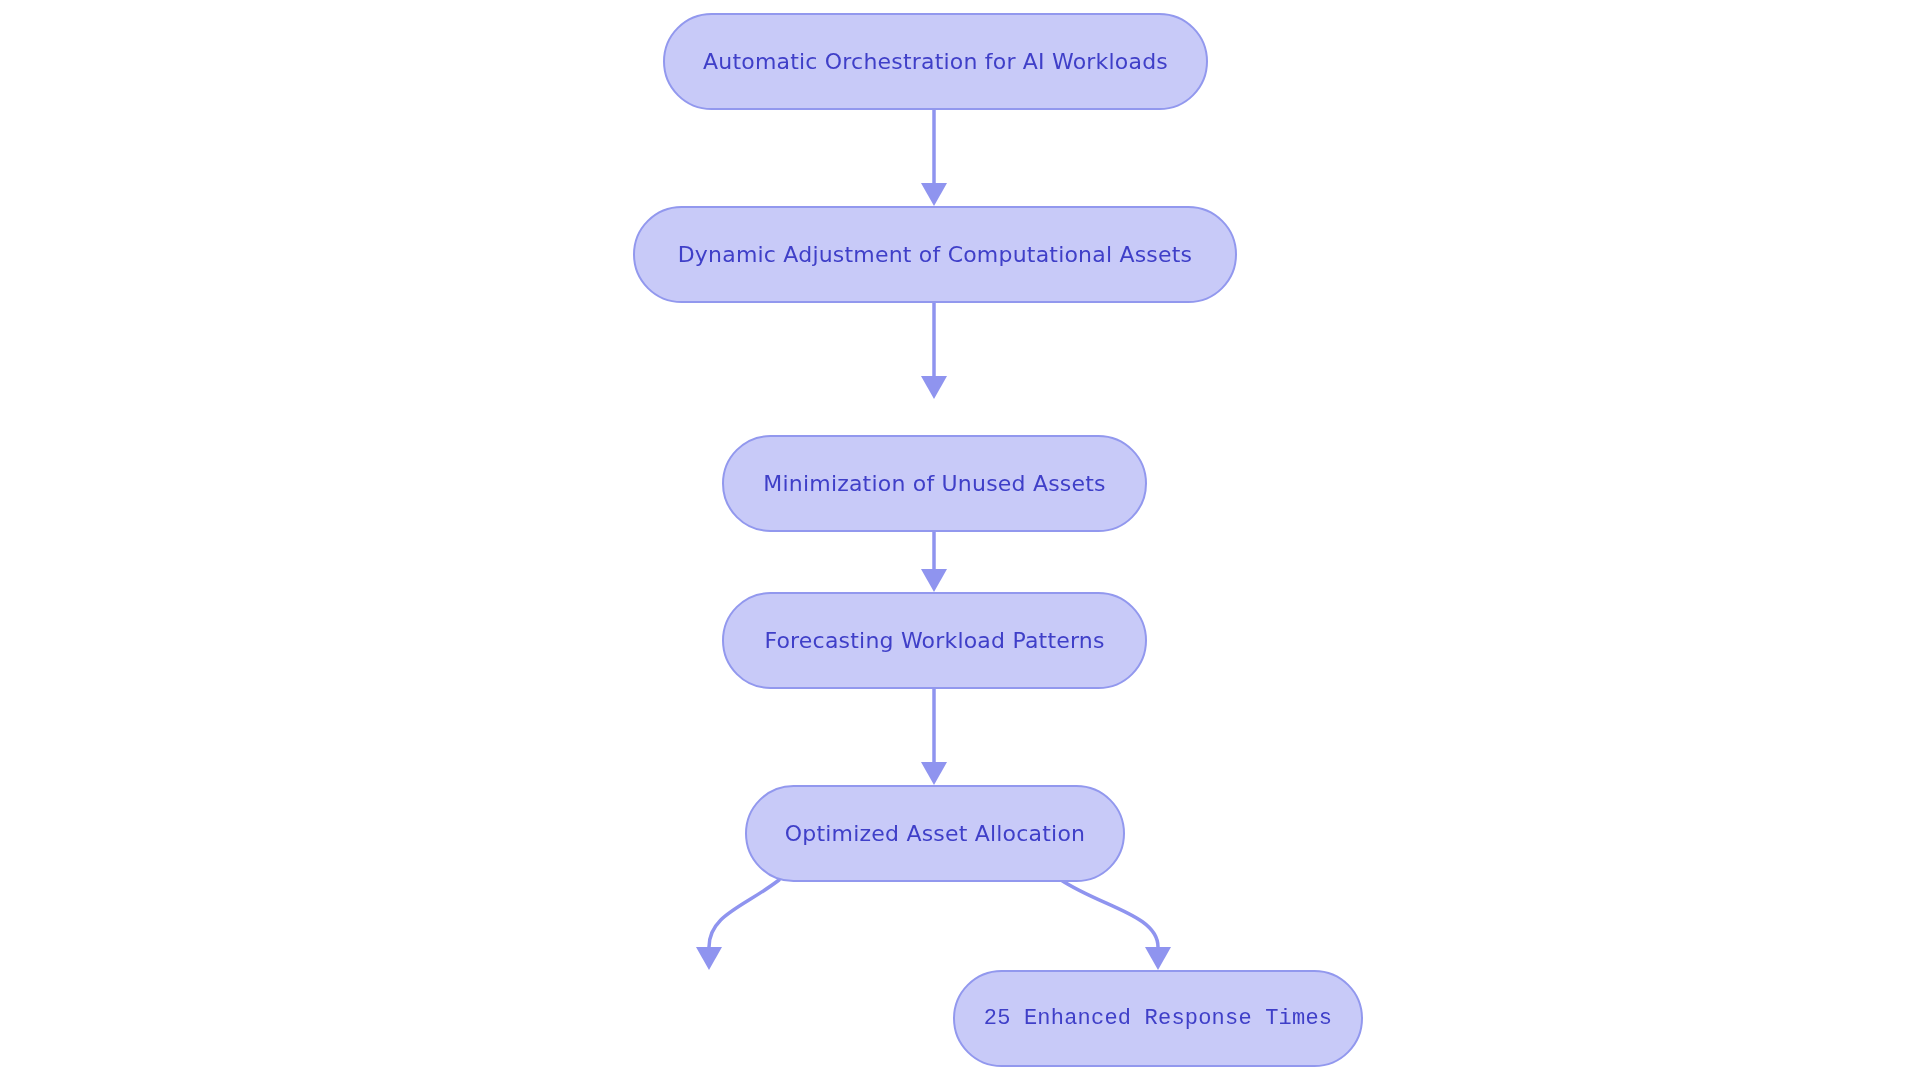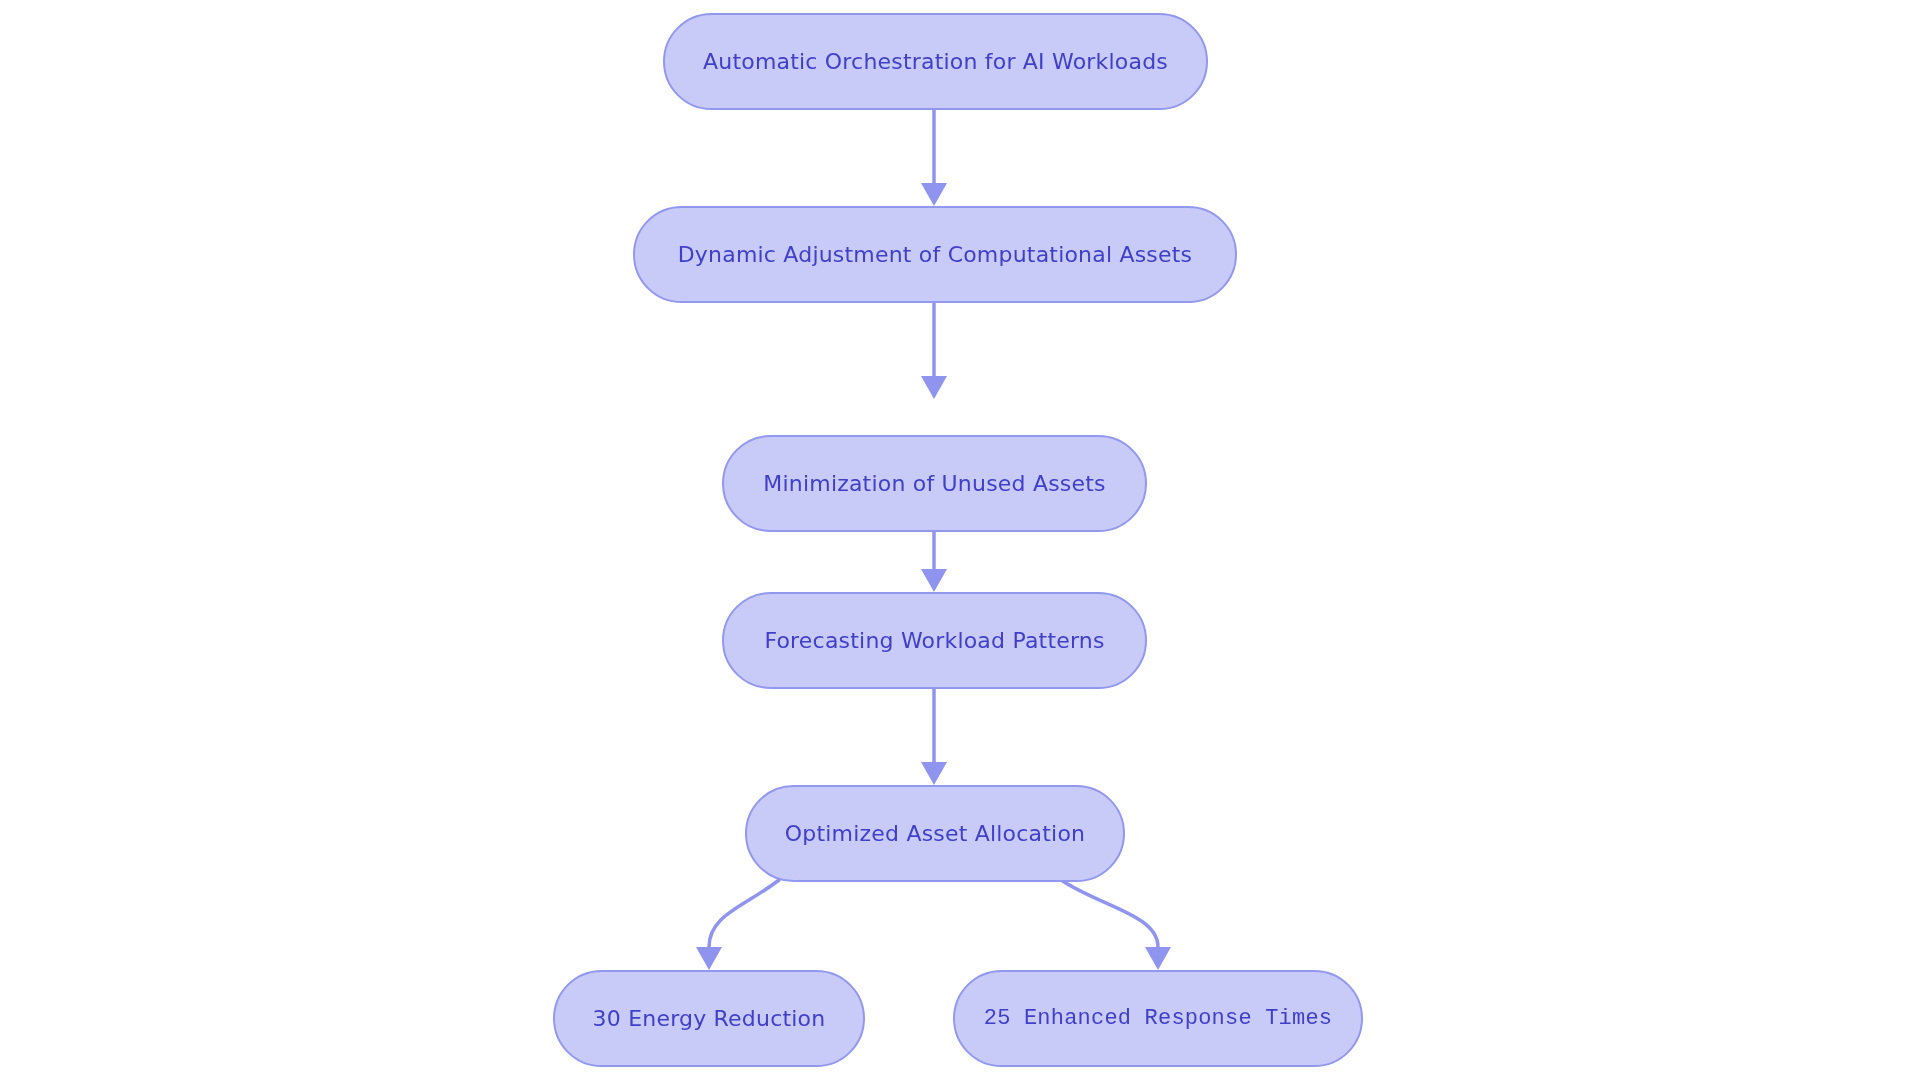--- a/index.html
+++ b/index.html
@@ -106,17 +106,16 @@
   <div class="node n2">Dynamic Adjustment of Computational Assets</div>
 
   <div class="node n1">Automatic Orchestration for AI Workloads</div>
 
   <div class="node n3">Minimization of Unused Assets</div>
 
   <div class="node n4">Forecasting Workload Patterns</div>
 
   <div class="node n5">Optimized Asset Allocation</div>
 
-  <div class="node n6">30 Energy Reduction</div>
 
   <div class="node n7">25 Enhanced Response Times</div>
 
 </div>
 
 </body></html>

